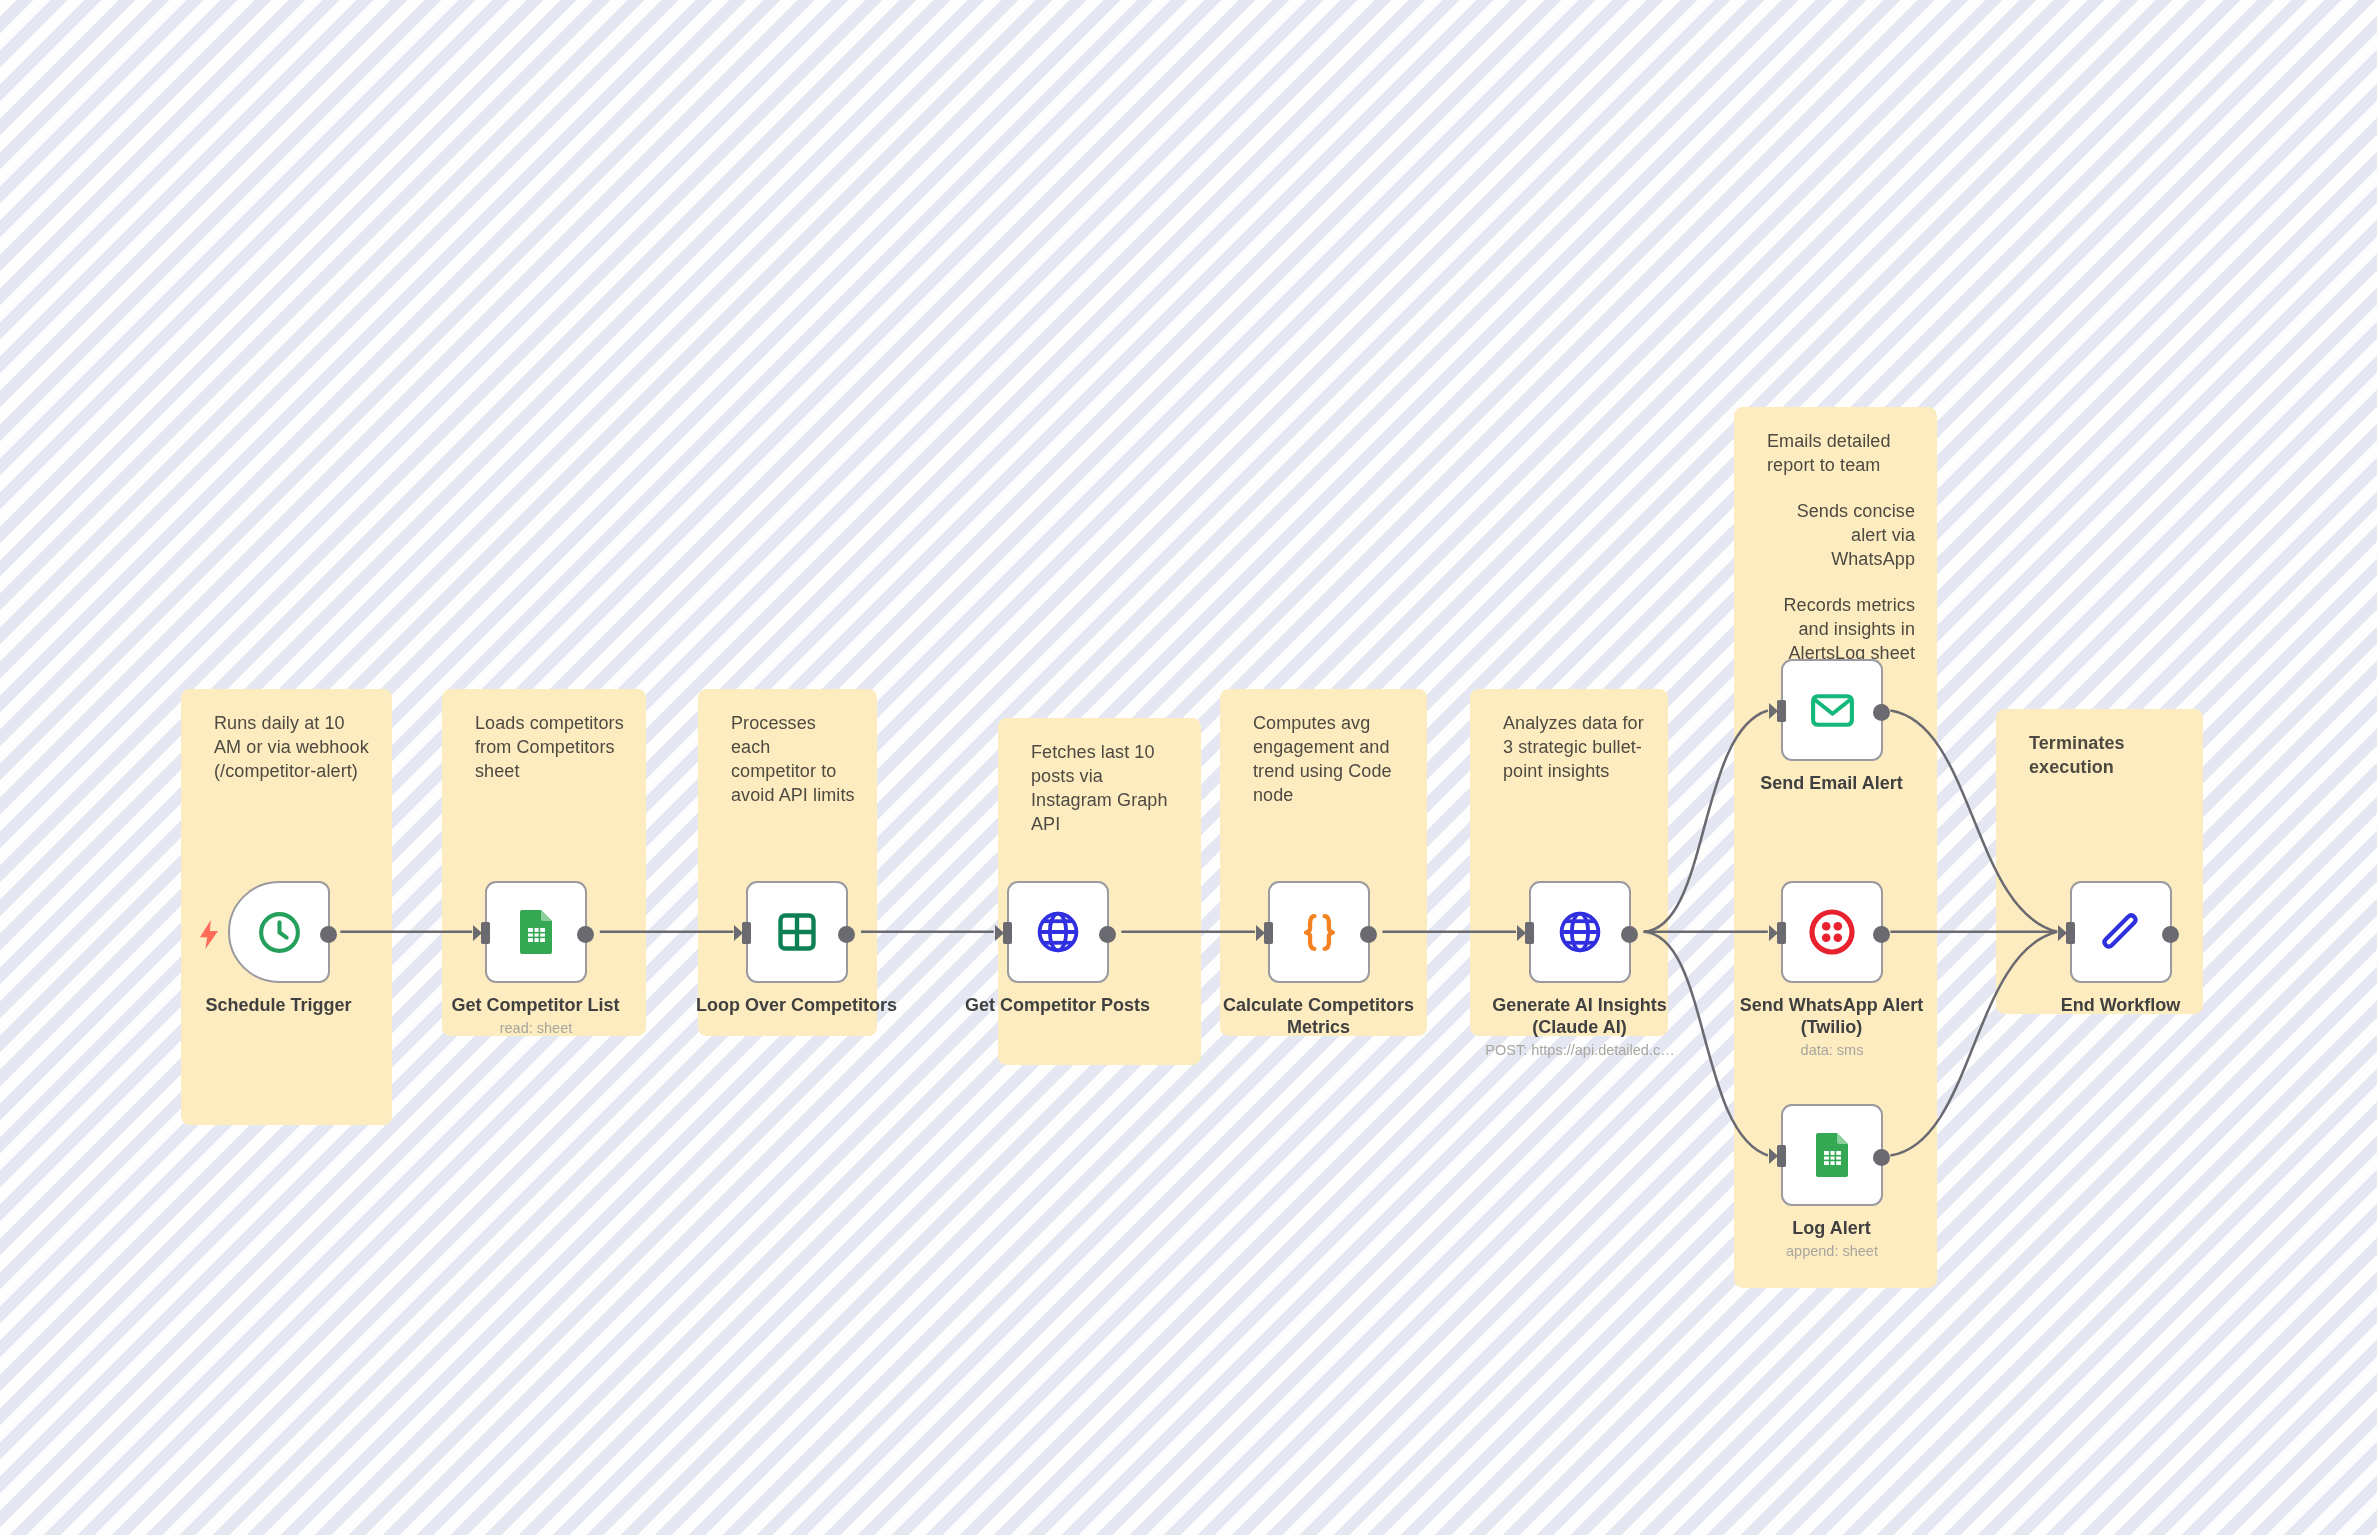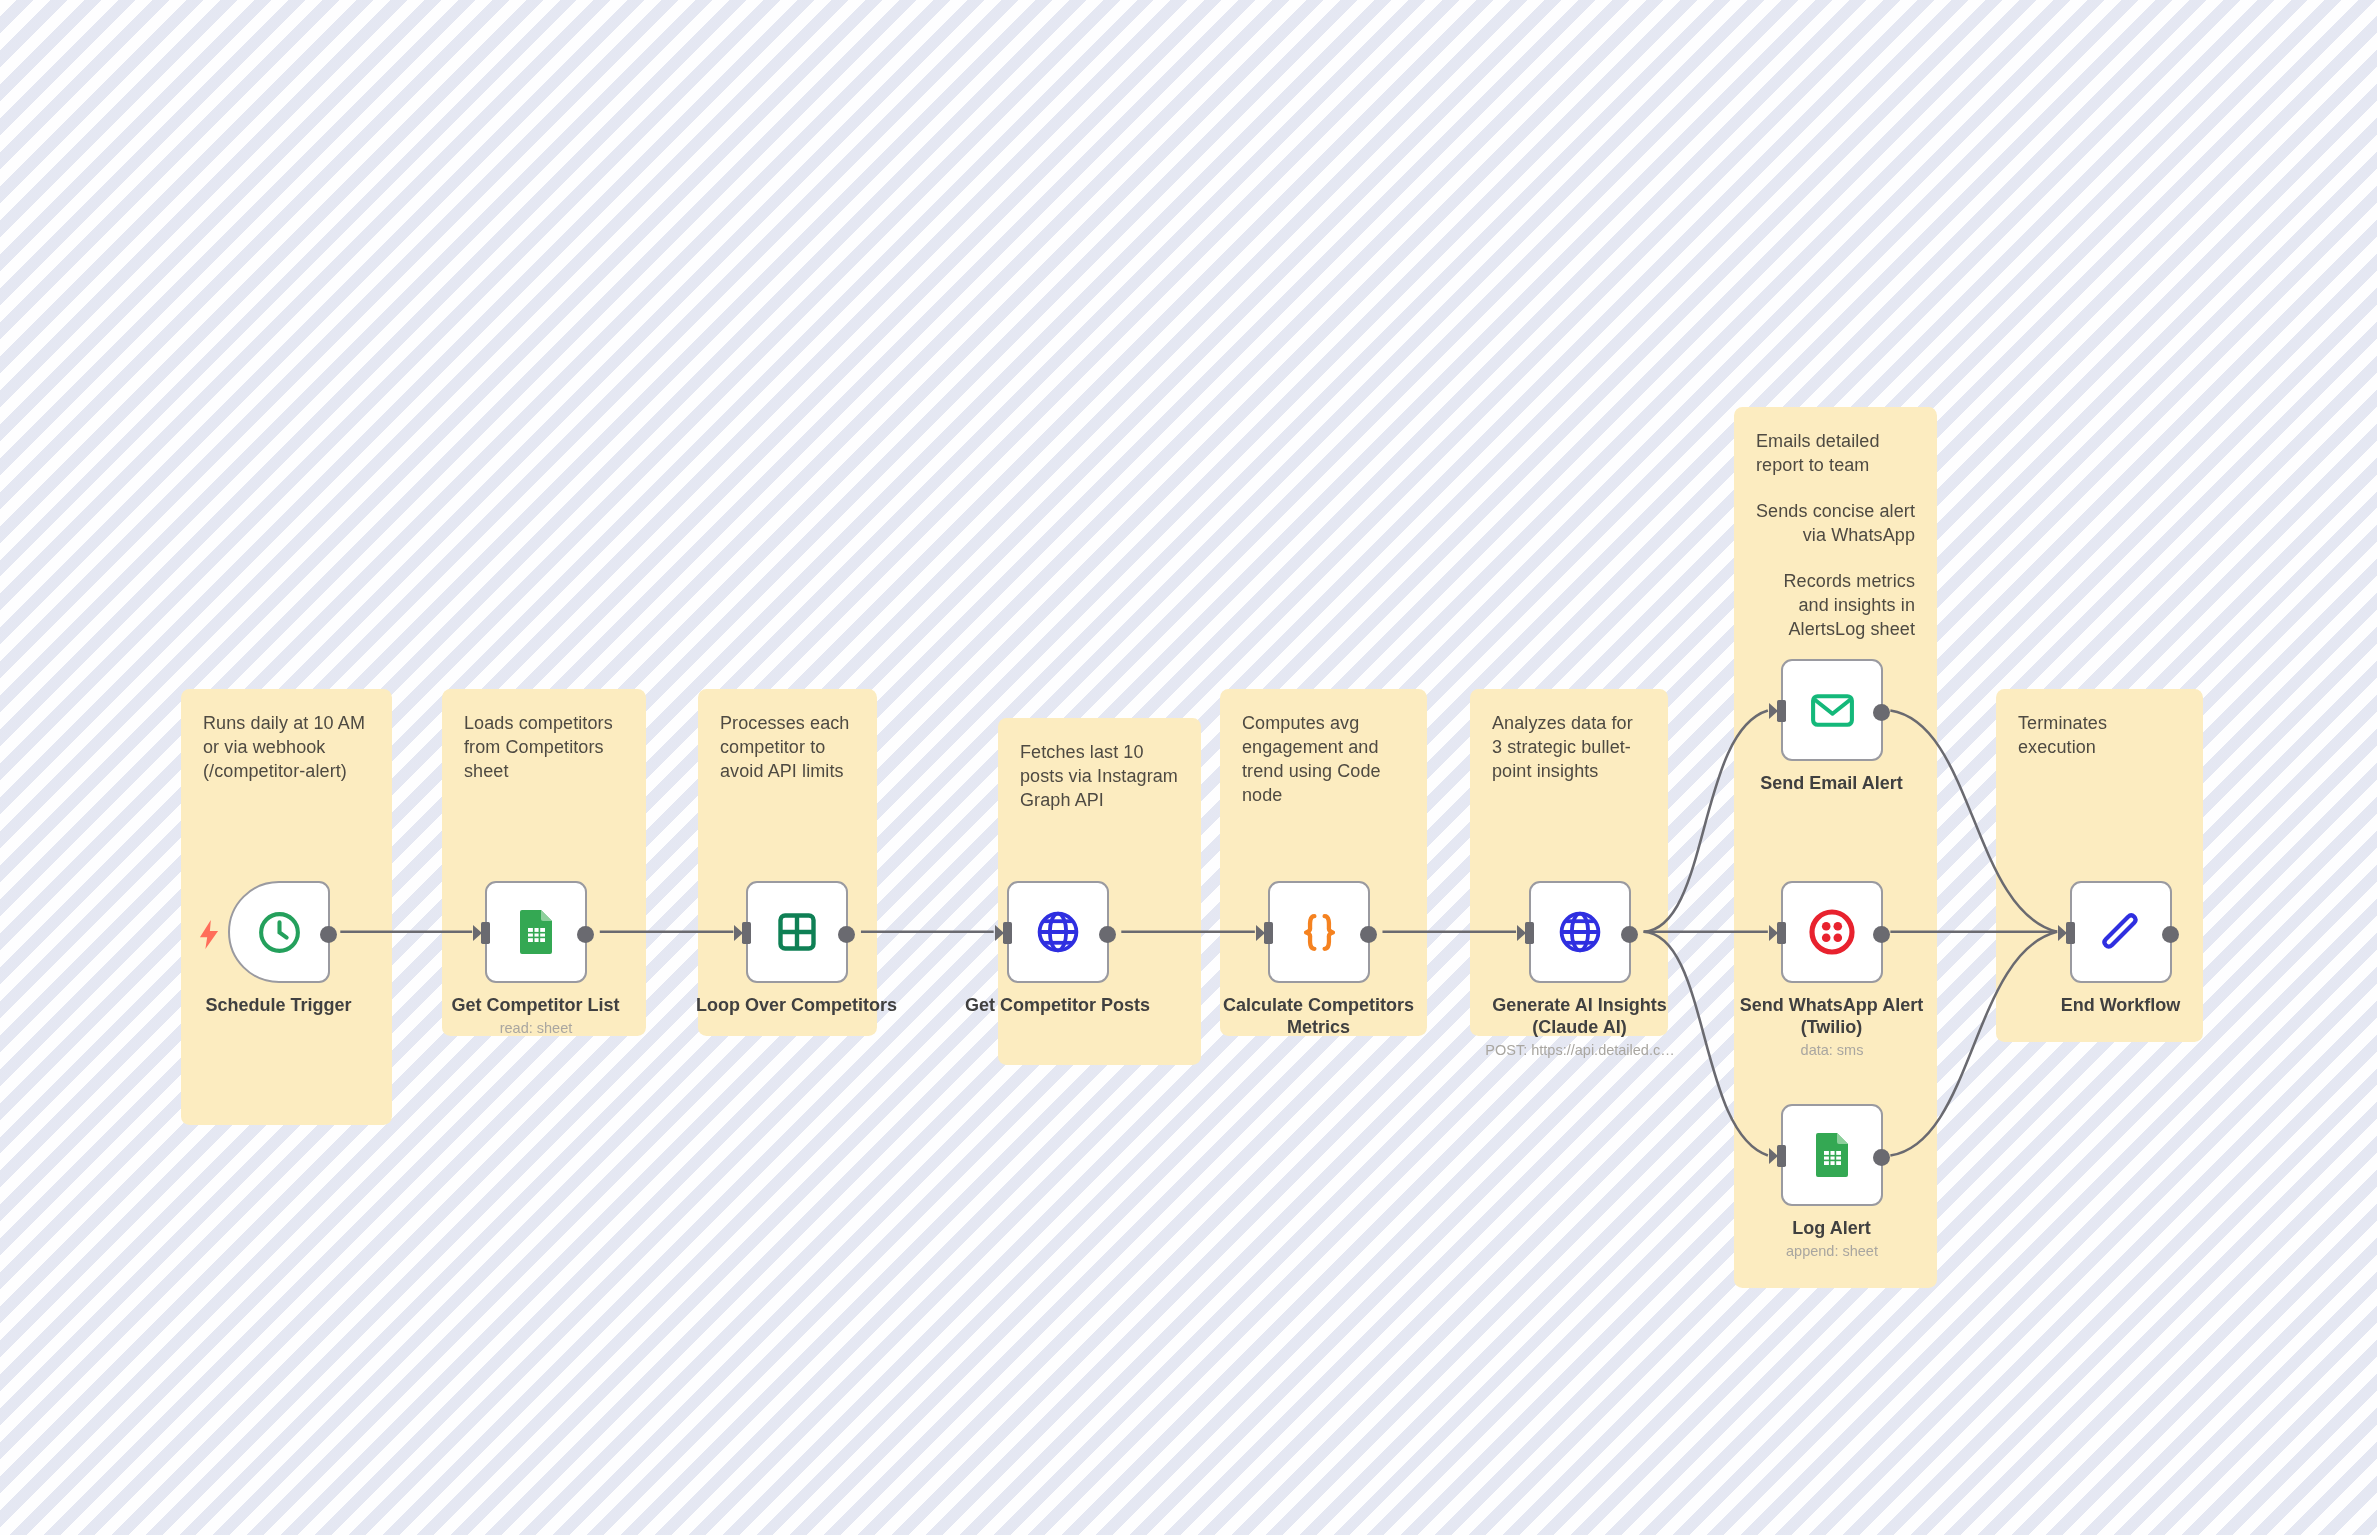--- a/index.html
+++ b/index.html
@@ -28,21 +28,21 @@
     inset: 0;
     width: 2377px;
     height: 1536px;
   }
 
   
   .sticky {
     position: absolute;
     background: #fcecc0;
     border-radius: 8.5px;
-    padding: 22px 22px 0 22px;
+    padding: 22px 22px 0 33px;
     z-index: 1;
   }
   .sticky-text {
     font-size: 18px;
     line-height: 24px;
     color: #4e4a42;
     white-space: pre-line;
     letter-spacing: 0.1px;
   }
   .sticky-text + .sticky-text { margin-top: 22px; text-align: right; }
@@ -194,21 +194,21 @@
   <div class="sticky" style="left:1470px; top:689px; width:198px; height:347px;">
     <div class="sticky-text">Analyzes data for 3 strategic bullet-point insights</div>
   </div>
 
   <div class="sticky" style="left:1734px; top:407px; width:203px; height:881px;">
     <div class="sticky-text">Emails detailed report to team</div>
     <div class="sticky-text">Sends concise alert via WhatsApp</div>
     <div class="sticky-text">Records metrics and insights in AlertsLog sheet</div>
   </div>
 
-  <div class="sticky" style="left:1996px; top:689px; width:207px; height:353px;">
+  <div class="sticky" style="left:1996px; top:709px; width:207px; height:305px;font-weight:bold;">
     <div class="sticky-text">Terminates execution</div>
   </div>
 
   <div class="node" style="left:228px; top:881px;">
     <div class="node-box trigger">
       <span class="trigger-bolt">
         <svg width="22" height="29" viewBox="0 0 24 32">
             <path d="M14 0 L2 19 H10 L8 32 L22 12 H13 Z" fill="#ff6d5a"></path>
           </svg>
       </span>

